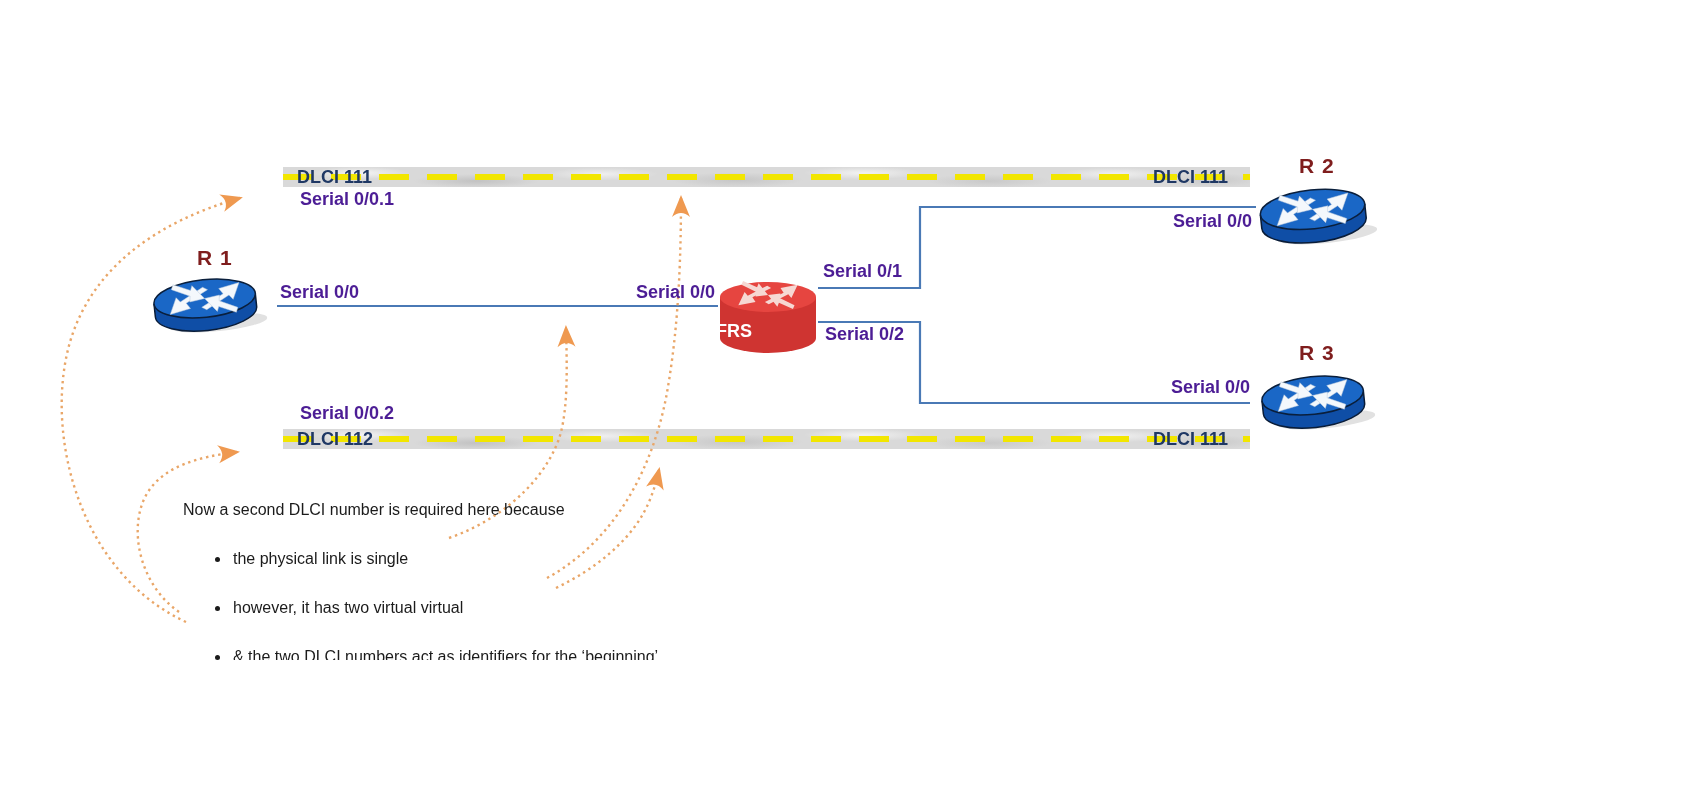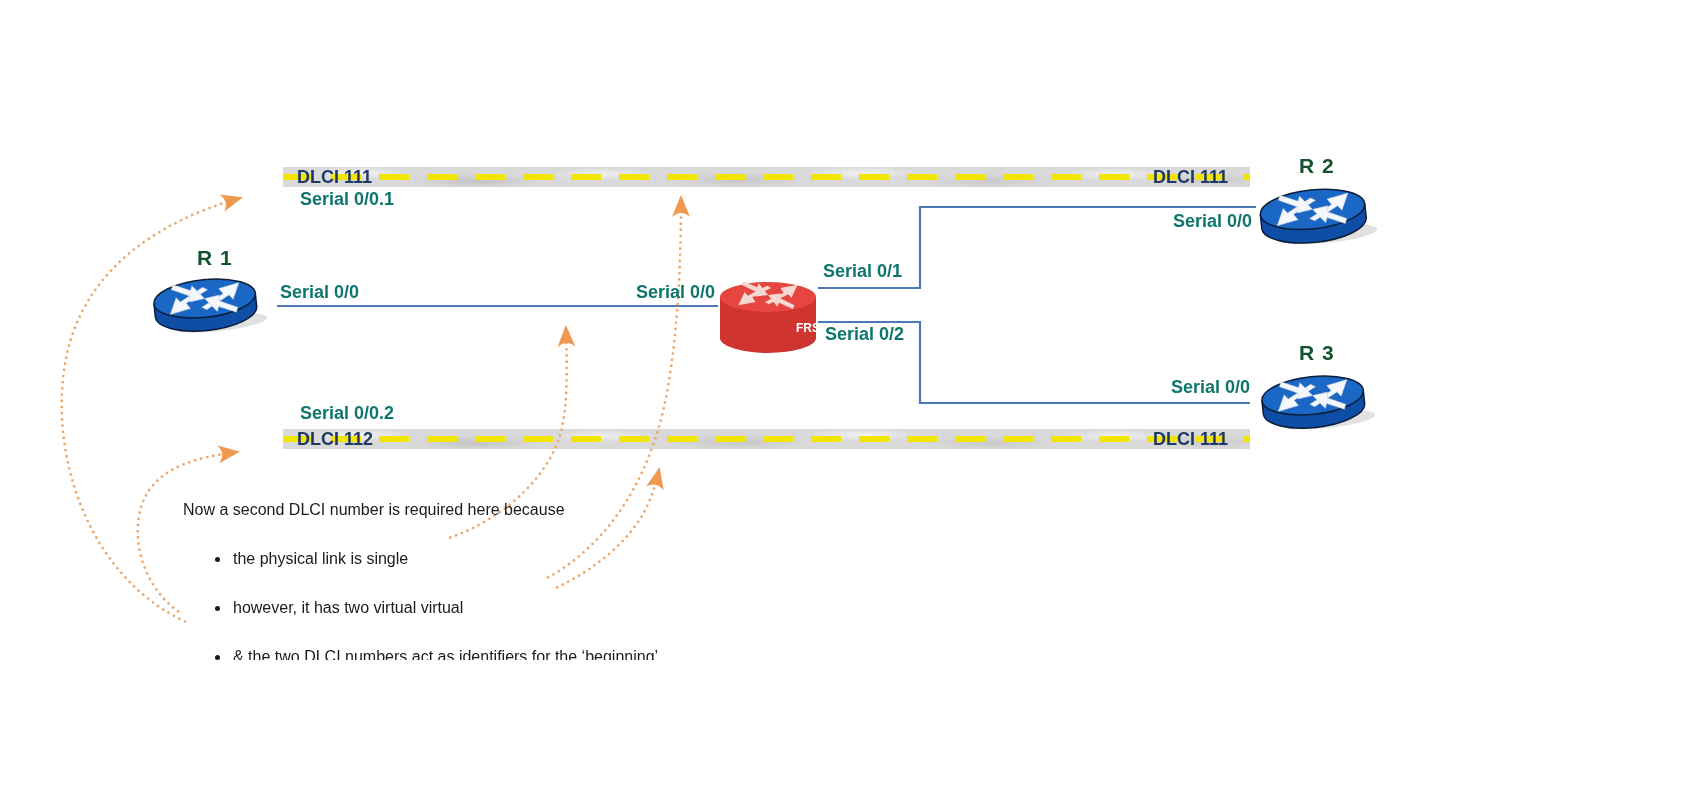--- a/index.html
+++ b/index.html
@@ -17,32 +17,32 @@
       radial-gradient(ellipse 90px 10px at 73% 70%, #c9c9c9 0%, rgba(201,201,201,0) 70%),
       radial-gradient(ellipse 80px 9px at 86% 35%, #f0f0f0 0%, rgba(240,240,240,0) 70%),
       radial-gradient(ellipse 70px 10px at 96% 65%, #c9c9c9 0%, rgba(201,201,201,0) 70%),
       #d9d9d9;}
   .band .dash{position:absolute;left:0;right:0;top:7px;height:6px;
     background:repeating-linear-gradient(90deg,#f2e600 0 30px,rgba(0,0,0,0) 30px 48px);}
   .band-label{position:absolute;top:0;line-height:20px;font-weight:bold;font-size:18px;
     color:#1f3864;white-space:nowrap;z-index:6;}
 
   
-  .lbl{position:absolute;font-weight:bold;font-size:18px;color:#0f766e;white-space:nowrap;z-index:6;}
+  .lbl{position:absolute;font-weight:bold;font-size:18px;color:#4c1d95;white-space:nowrap;z-index:6;}
   .lbl.right{text-align:right;}
-  .rname{position:absolute;font-weight:bold;font-size:21px;color:#14532d;
+  .rname{position:absolute;font-weight:bold;font-size:21px;color:#7f1d1d;
     letter-spacing:1px;white-space:nowrap;z-index:6;}
 
   
   .overlay{position:absolute;left:0;top:0;width:1700px;height:800px;z-index:2;}
   .router{position:absolute;z-index:5;}
   .router svg{transform:rotate(-6deg);}
   .frs{position:absolute;z-index:5;}
-  .frs-label{position:absolute;z-index:7;width:104px;text-align:right;
-    font-weight:bold;font-size:12px;color:#ffffff;}
+  .frs-label{position:absolute;z-index:7;width:104px;text-align:left;
+    font-weight:bold;font-size:18px;color:#ffffff;}
 
   
   .note{position:absolute;left:183px;top:493px;z-index:6;font-size:16px;line-height:33px;
     color:#1b1b1b;white-space:nowrap;}
   .note ul{margin:0 0 0 2px;padding-left:30px;}
   .note li{margin:16px;padding-left:2px;}
   .note .cont{margin-left:32px;}
 </style>
 </head>
 <body>

